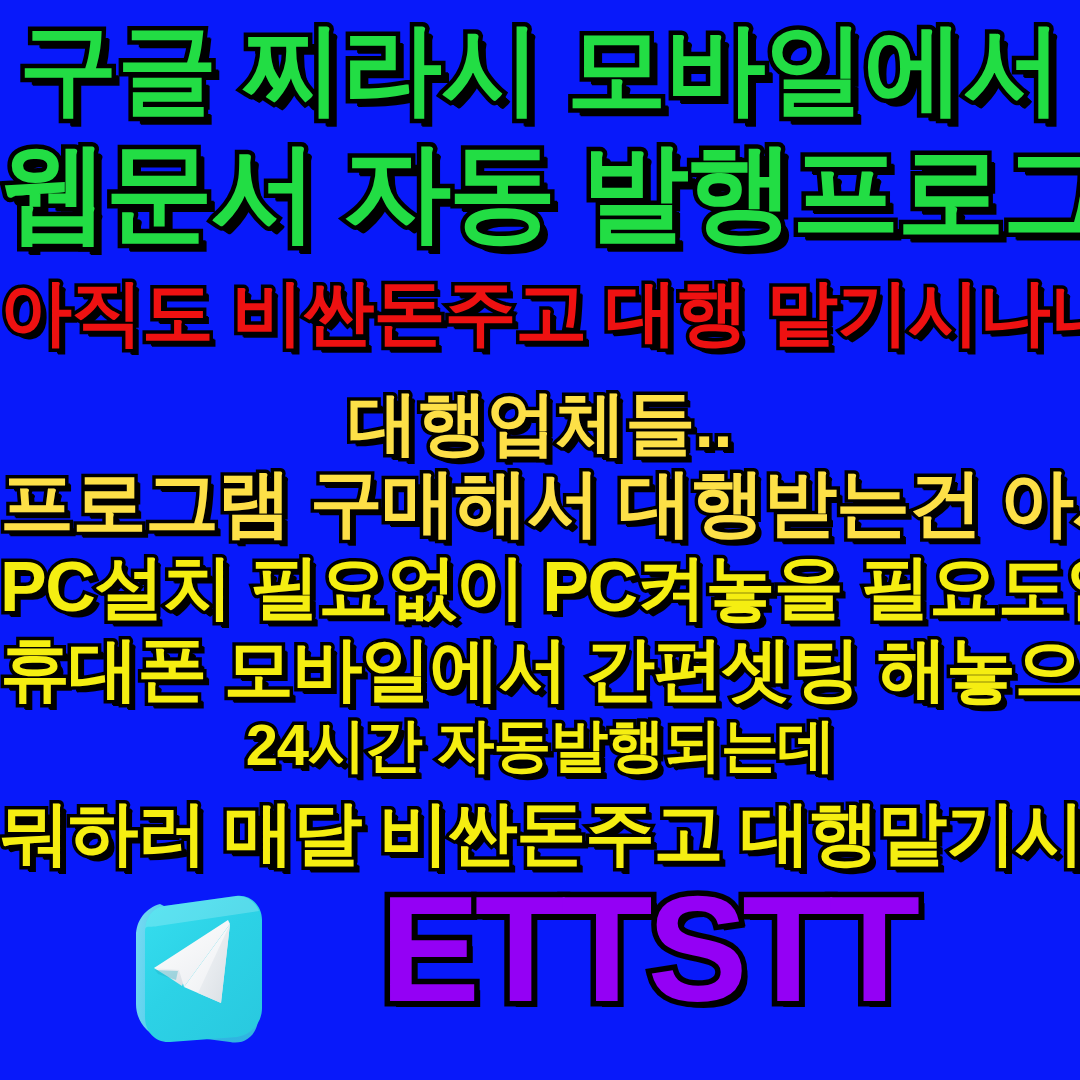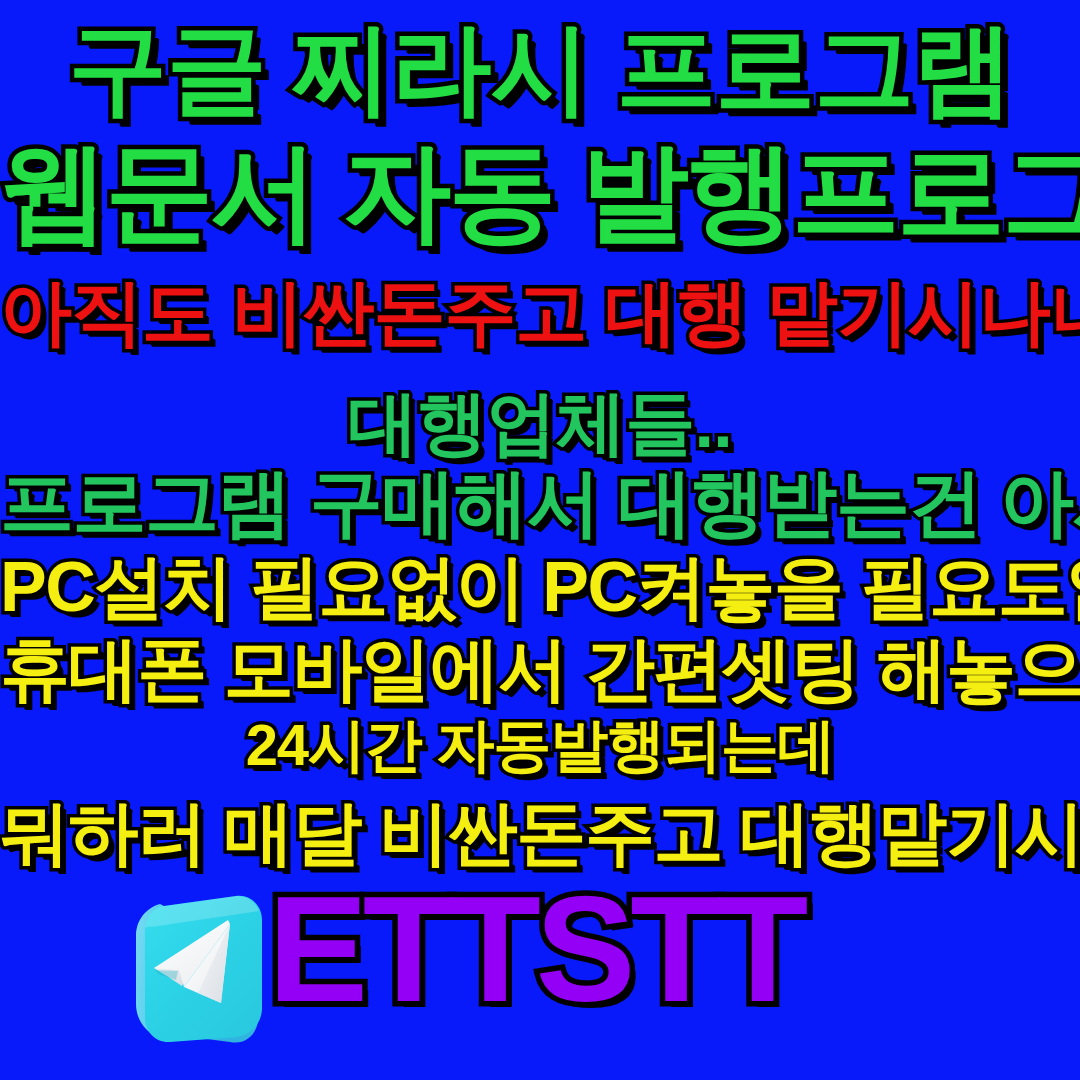--- a/index.html
+++ b/index.html
@@ -56,21 +56,21 @@
     color: #ee1111;
     font-size: 72px;
     top: 276px;
     -webkit-text-stroke: 7px #000;
     text-shadow: 5px 5px 0 #000, 6px 6px 0 #000;
     letter-spacing: -0.015em;
   }
 
   
   .midgreen {
-    color: #22c55e;
+    color: #fde047;
     -webkit-text-stroke: 7px #000;
     text-shadow: 5px 5px 0 #000, 6px 6px 0 #000;
   }
   #mid-1 { top: 388px; font-size: 70px; }
   #mid-2 { top: 466px; font-size: 74px; letter-spacing: -0.02em; }
 
   
   .yellowline {
     color: #f5ee11;
     -webkit-text-stroke: 7px #000;
@@ -97,41 +97,41 @@
     left: 118px;
     top: 10px;
     width: 150px;
     height: 160px;
   }
   .tg-icon svg { display: block; width: 100%; height: 100%; }
 
   
   .brandmark {
     position: absolute;
-    left: 268px;
+    left: 275px;
     top: -6px;
     width: 640px;
-    text-align: left;
+    text-align: right;
     font-size: 150px;
     font-weight: 900;
     line-height: 1;
     color: #9400f5;
     letter-spacing: -0.035em;
     white-space: nowrap;
     -webkit-text-stroke: 11px #000;
     paint-order: stroke fill;
     text-shadow: 6px 6px 0 #000;
   }
 </style>
 </head>
 <body>
 
 <div class="banner">
 
-  <div class="otext headline" id="headline-1">구글 찌라시 프로그램</div>
+  <div class="otext headline" id="headline-1">구글 찌라시 모바일에서</div>
 
   <div class="otext headline" id="headline-2">웹문서 자동 발행프로그램</div>
 
   <div class="otext redline">아직도 비싼돈주고 대행 맡기시나나요?</div>
 
   <div class="otext midgreen" id="mid-1">대행업체들..</div>
 
   <div class="otext midgreen" id="mid-2">프로그램 구매해서 대행받는건 아시죠?</div>
 
   <div class="otext yellowline" id="yel-1">PC설치 필요없이 PC켜놓을 필요도없이</div>

